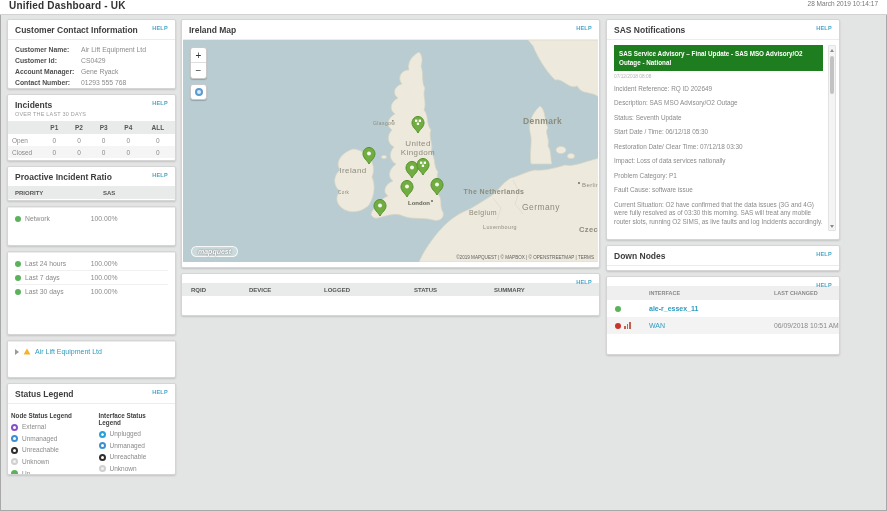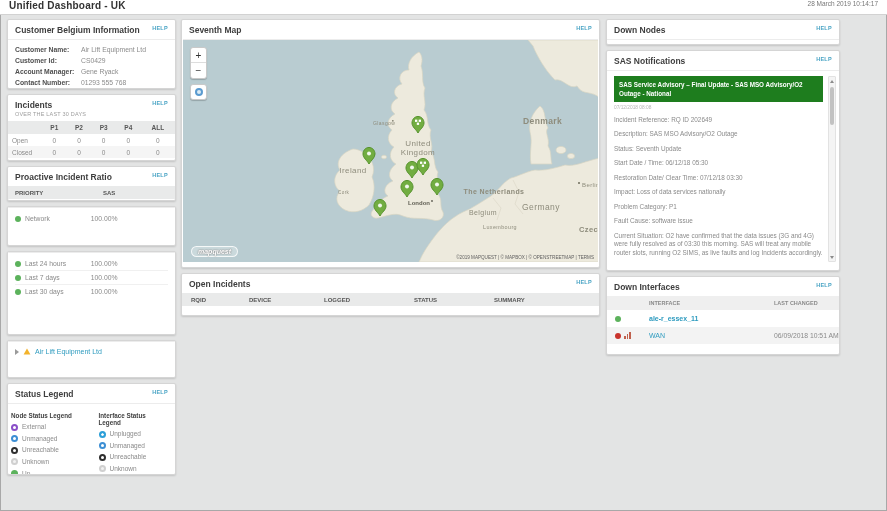--- a/index.html
+++ b/index.html
@@ -141,21 +141,21 @@
 
 <div class="topbar">
   <h1>Unified Dashboard - UK</h1>
   <span class="ts">28 March 2019 10:14:17</span>
 </div>
 
 <div class="col col-left">
 
   <section class="panel" style="height:70px">
     <div class="p-head hr0">
-      <h2>Customer Belgium Information</h2>
+      <h2>Customer Contact Information</h2>
       <a class="help">HELP</a>
     </div>
     <div class="p-body hr">
       <div class="field">
         <span class="fl">Customer Name:</span>
         <span class="fv">Air Lift Equipment Ltd</span>
       </div>
       <div class="field">
         <span class="fl">Customer Id:</span>
         <span class="fv">CS0429</span>
@@ -340,21 +340,21 @@
 
       </div>
     </div>
   </section>
 </div>
 
 <div class="col col-mid">
 
   <section class="panel" style="height:249px">
     <div class="p-head">
-      <h2>Seventh Map</h2>
+      <h2>Ireland Map</h2>
       <a class="help">HELP</a>
     </div>
     <div class="map-wrap hr">
       <svg viewBox="0 0 417 222" width="417" height="222">
 
         <path class="land" d="M345,0 L417,0 L417,58 C408,50 400,56 394,46 C386,50 380,38 372,40 C362,30 354,16 350,6 Z"></path>
 
         <path class="land" d="M348,124 C346,112 350,102 347,92 C345,82 350,72 357,66 C363,70 361,80 365,88 C361,92 367,98 365,106 C369,112 367,118 369,124 Z"></path>
         <ellipse class="land" cx="378" cy="110" rx="5" ry="3.6"></ellipse>
         <ellipse class="land" cx="388" cy="116" rx="3.6" ry="2.6"></ellipse>
@@ -425,44 +425,35 @@
       <div class="map-ctrl globebtn">
         <i class="globe"></i>
       </div>
       <div class="mq-logo">mapquest</div>
       <div class="map-attr">©2019 MAPQUEST | © MAPBOX | © OPENSTREETMAP | TERMS</div>
     </div>
   </section>
 
   <section class="panel" style="height:43px">
     <div class="p-head">
-      <h2>Open Incidents</h2>
       <a class="help">HELP</a>
     </div>
     <div class="wtable-head">
       <span>RQID</span>
       <span>DEVICE</span>
       <span>LOGGED</span>
       <span>STATUS</span>
       <span>SUMMARY</span>
     </div>
     <div class="wtable-empty"></div>
   </section>
 
 </div>
 
 <div class="col col-right">
-
-  <section class="panel" style="height:26px">
-    <div class="p-head">
-      <h2>Down Nodes</h2>
-      <a class="help">HELP</a>
-    </div>
-    <div class="empty-strip hr"></div>
-  </section>
 
   <section class="panel" style="height:221px">
     <div class="p-head">
       <h2>SAS Notifications</h2>
       <a class="help">HELP</a>
     </div>
     <div class="sas-body hr">
       <div class="sas-scroll">
         <div class="sas-banner">SAS Service Advisory – Final Update - SAS MSO Advisory/O2 Outage - National</div>
         <div class="sas-date">07/12/2018 08:08</div>
@@ -483,23 +474,30 @@
         <div class="sb-track">
             <div class="sb-thumb"></div>
           </div>
         <div class="sb-btn">
             <i class="arrow-down"></i>
           </div>
       </div>
     </div>
   </section>
 
+  <section class="panel" style="height:26px">
+    <div class="p-head">
+      <h2>Down Nodes</h2>
+      <a class="help">HELP</a>
+    </div>
+    <div class="empty-strip hr"></div>
+  </section>
+
   <section class="panel" style="height:79px">
     <div class="p-head">
-      <h2>Down Interfaces</h2>
       <a class="help">HELP</a>
     </div>
     <div class="di-head">
       <span></span>
       <span>INTERFACE</span>
       <span>LAST CHANGED</span>
     </div>
     <div class="di-row">
       <span class="di-icons">
           <i class="ic ic-sm ic-up"></i>

